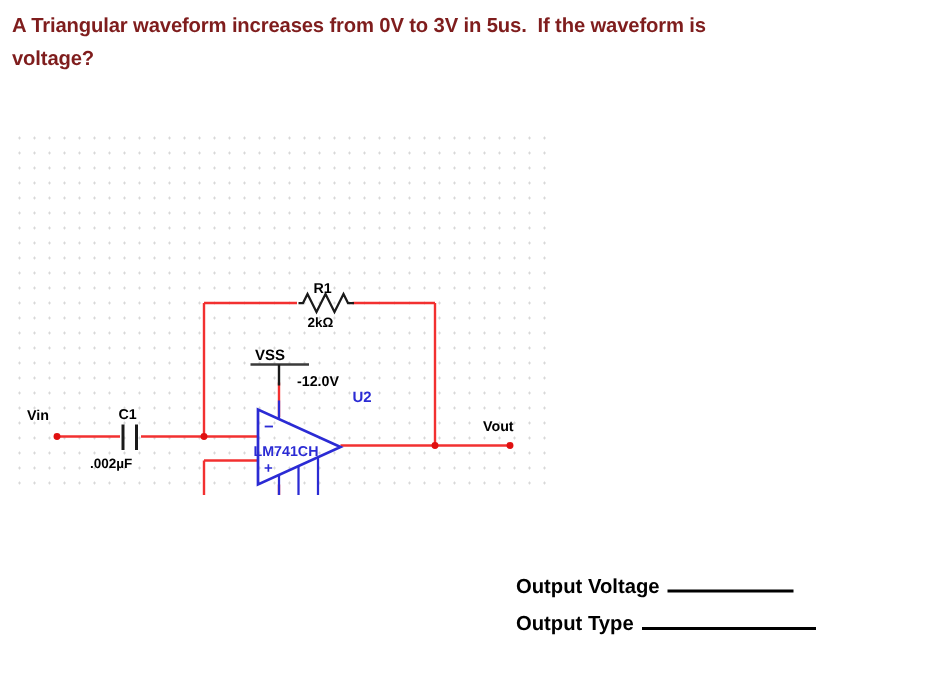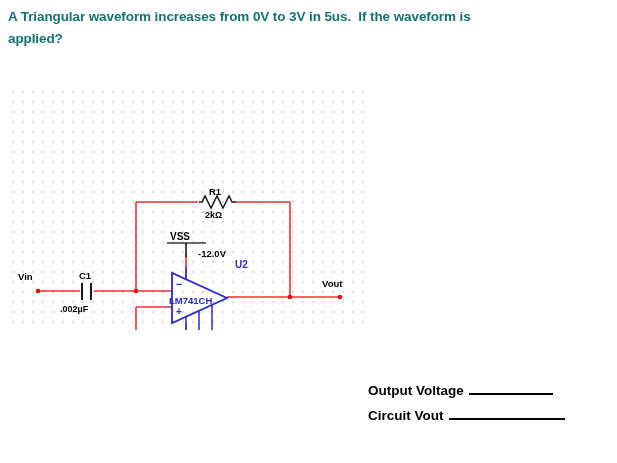--- a/index.html
+++ b/index.html
@@ -19,21 +19,21 @@
   
   #question-text {
     position: absolute;
     left: 8px;
     top: 6px;
     width: 590px;
     font-size: 13.5px;
     font-weight: bold;
     line-height: 22px;
     letter-spacing: -0.1px;
-    color: #0f766e;
+    color: #7f1d1d;
   }
   #question-text .qline { display: block; white-space: pre; }
 
   
   #schematic {
     position: absolute;
     left: 0px;
     top: 85px;
     width: 617px;
     height: 245px;
@@ -56,42 +56,41 @@
 
   
   #answers {
     position: absolute;
     left: 344px;
     top: 378px;
     font-size: 13.5px;
     font-weight: bold;
     line-height: 25px;
     color: #000;
-    margin-left: 24px;
   }
   .answer-row {
     display: flex;
     align-items: baseline;
     white-space: pre;
   }
   .answer-blank {
     display: inline-block;
     border-bottom: 2px solid #000;
     height: 13px;
     margin-left: 5px;
   }
   .blank-short { width: 84px; }
   .blank-long  { width: 116px; }
 </style>
 </head>
 <body>
 
 <div id="question-text">
   <span class="qline">A Triangular waveform increases from 0V to 3V in 5us.  If the waveform is</span>
-  <span class="qline">applied?</span>
+  <span class="qline">voltage?</span>
 </div>
 
 <div id="schematic">
 
   <div id="grid-layer"></div>
 
   <svg id="circuit-svg" width="617" height="245" viewBox="0 0 617 245">
 
     <g stroke="#f23030" stroke-width="1.6" fill="none">
 
@@ -191,16 +190,16 @@
     </g>
   </svg>
 </div>
 
 <div id="answers">
   <div class="answer-row">
     <span>Output Voltage</span>
     <span class="answer-blank blank-short"></span>
   </div>
   <div class="answer-row">
-    <span>Circuit Vout</span>
+    <span>Output Type</span>
     <span class="answer-blank blank-long"></span>
   </div>
 </div>
 
 </body></html>

